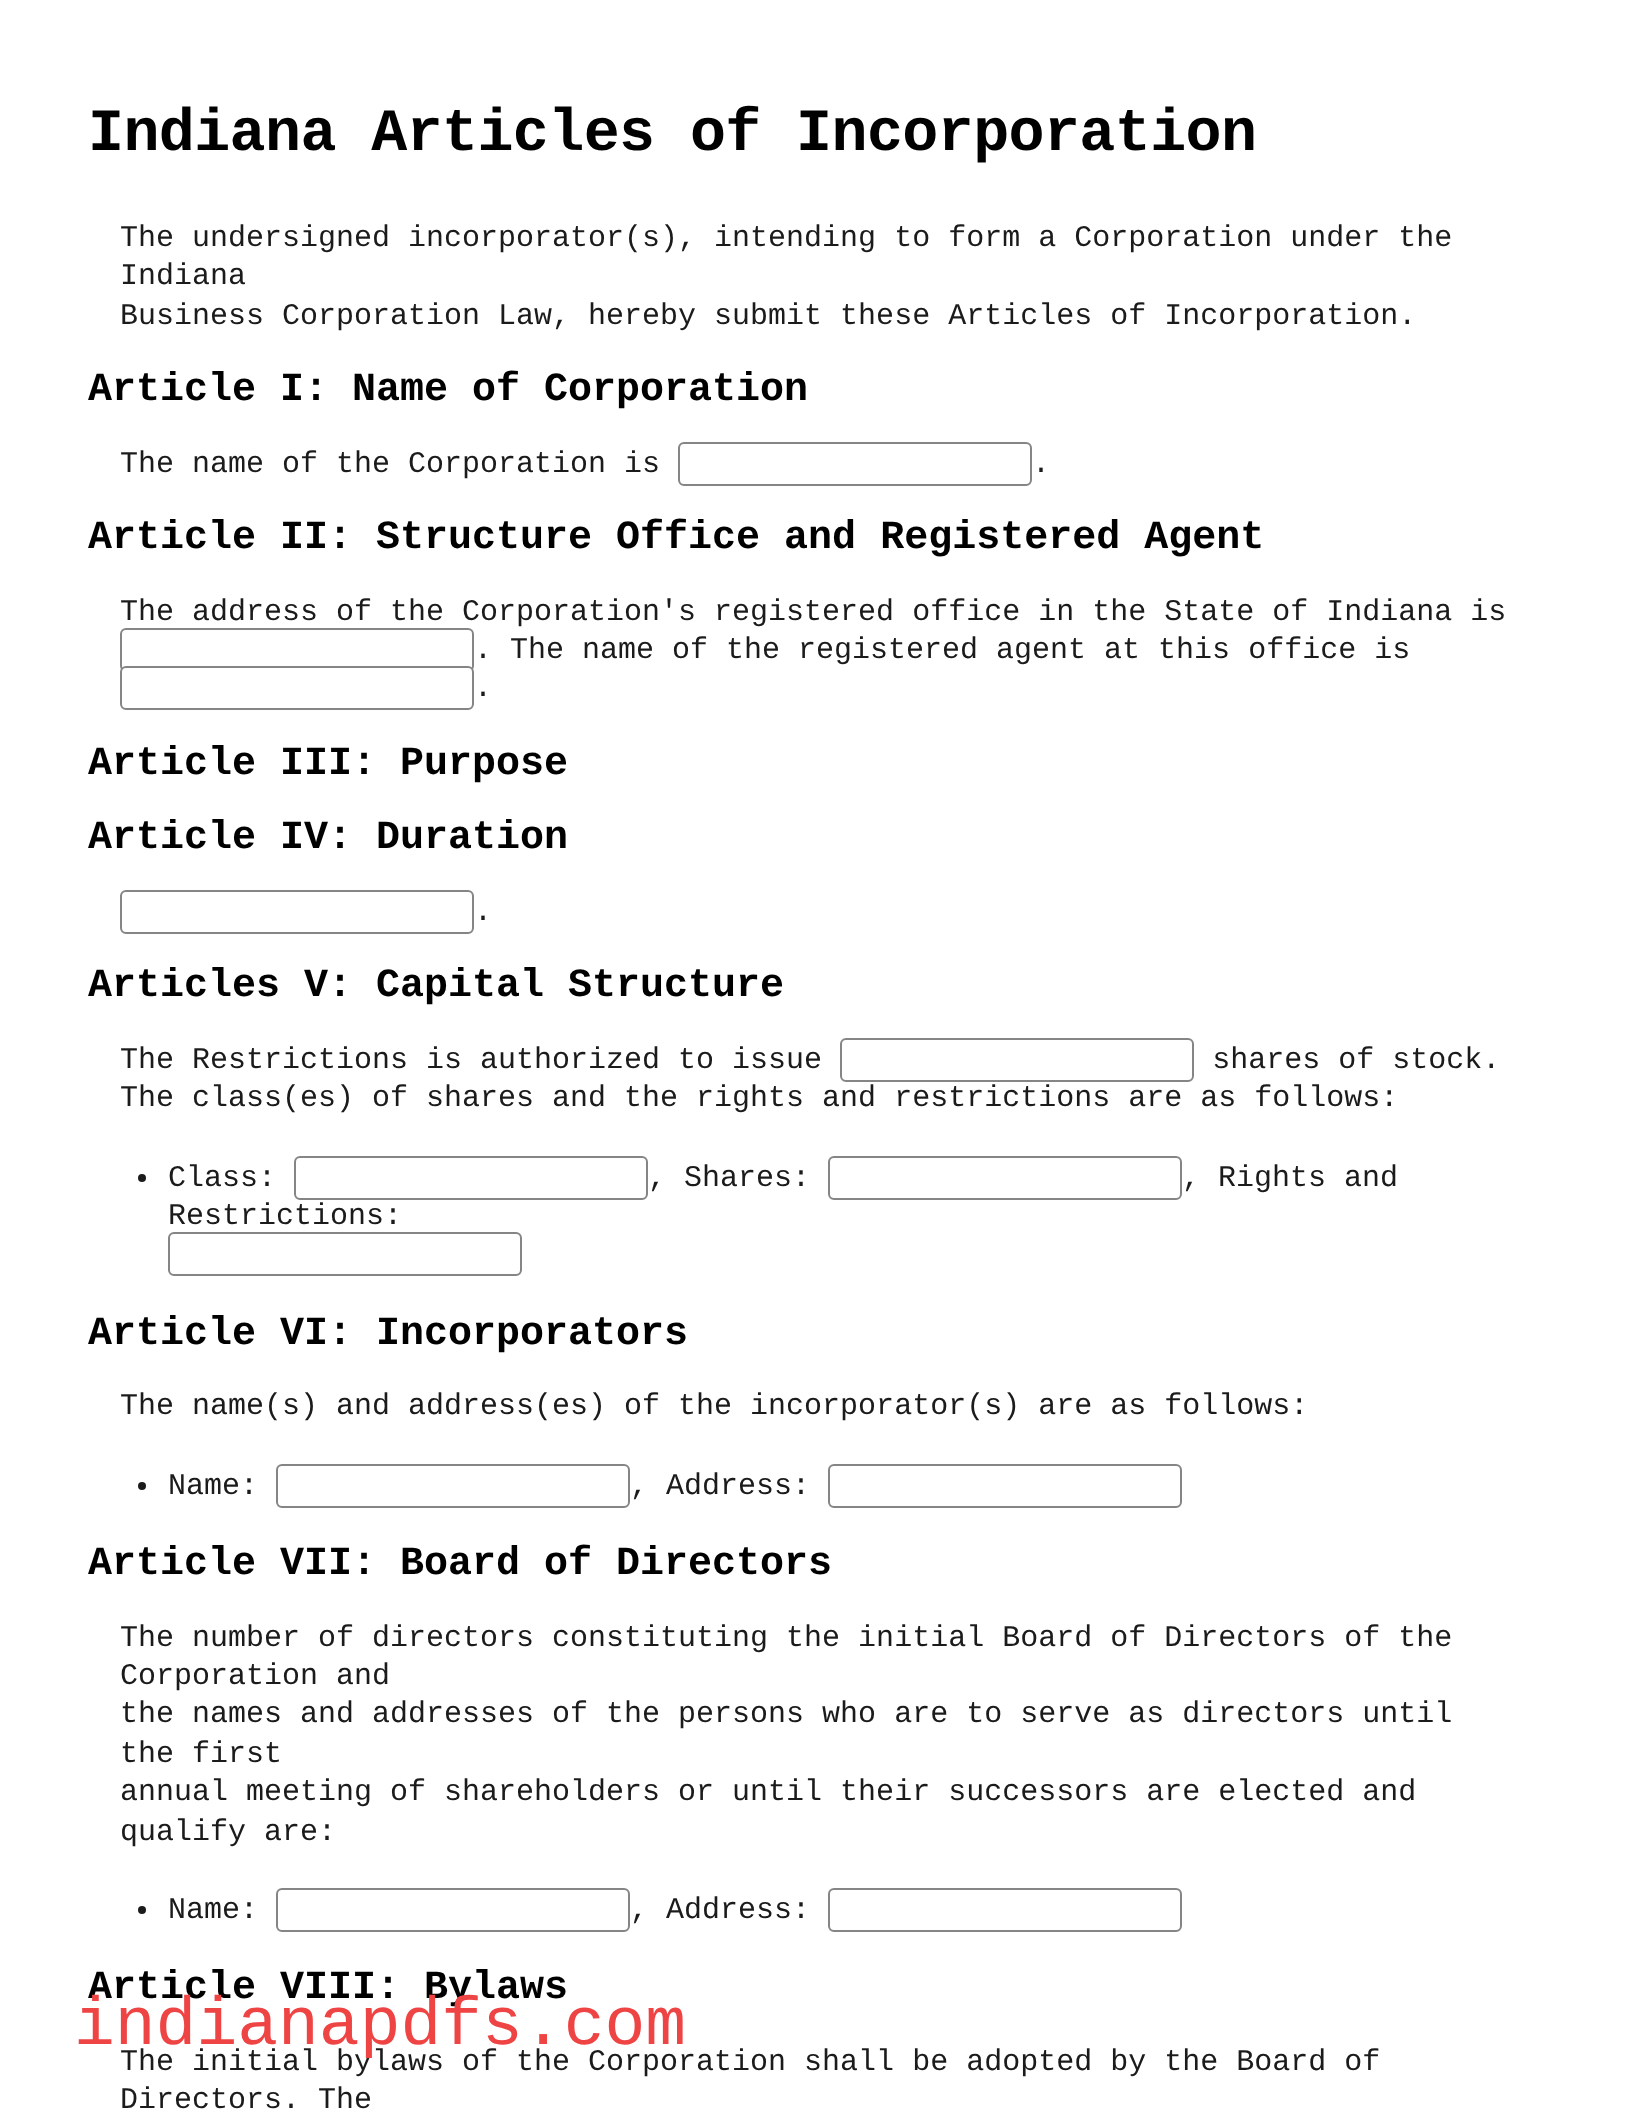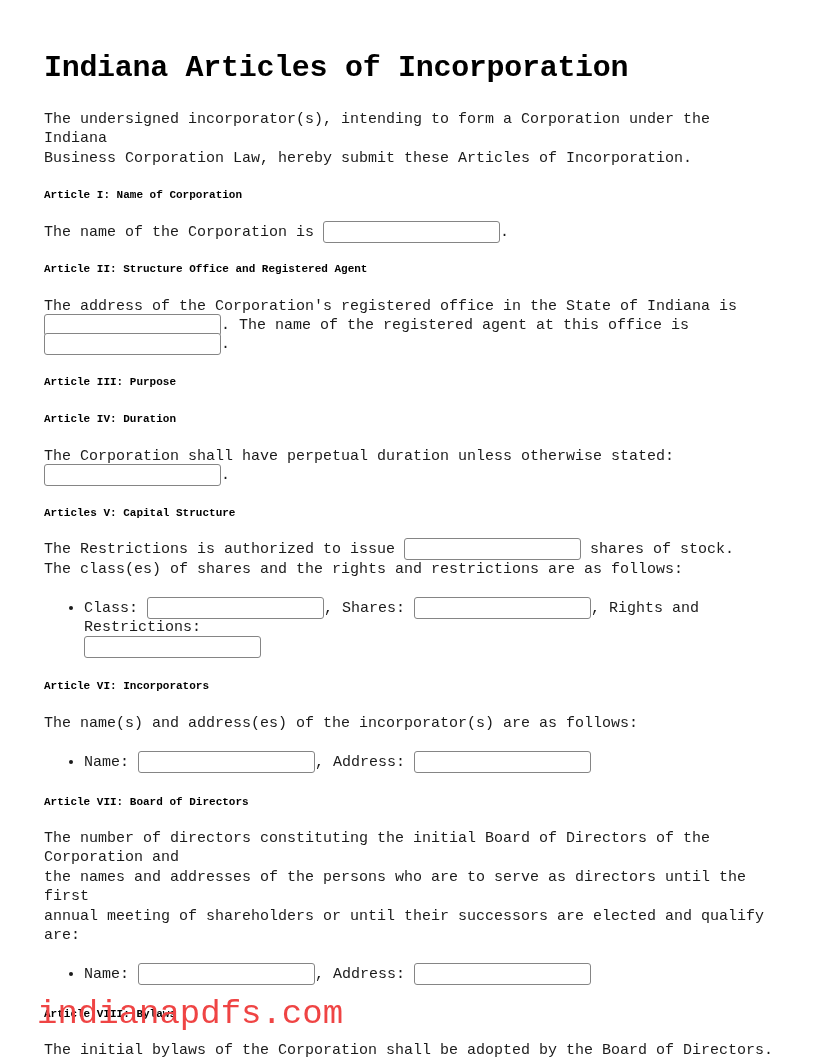--- a/index.html
+++ b/index.html
@@ -10,24 +10,24 @@
     position: relative;
     font-family: "DejaVu Sans", "Liberation Sans", sans-serif;
     color: #1b1b1b;
   }
   .page { padding: 50px 44px 0 44px; width: 730px; font-family: Liberation Mono, monospace; }
   h1 {
     font-size: 30px; line-height: 36px; margin: 0 0 24px 0;
     font-weight: bold; color: #000; letter-spacing: -0.3px;
   }
   h3 {
-    font-size: 11px; line-height: 19.5px; margin: 18px 0 15px 0;
+    font-size: 20px; line-height: 19.5px; margin: 18px 0 15px 0;
     font-weight: bold; color: #000;
   }
-  p { font-size: 15px; line-height: 19.4px; margin: 17px 0; }
+  p { font-size: 15px; line-height: 19.4px; margin: 17px 16px; }
   .t { white-space: pre-line; }
   ul { margin: 20px 0; padding-left: 40px; }
   li { font-size: 15px; line-height: 19.4px; }
   input.f {
     box-sizing: border-box;
     width: 177px; height: 22px;
     border: 1px solid #858585;
     border-radius: 3px;
     background: #fff;
     vertical-align: middle;
@@ -58,22 +58,21 @@
   <p><span class="t">The name of the Corporation is </span><input class="f" type="text" value="" style=""><span class="t">.</span></p>
 
   <h3>Article II: Structure Office and Registered Agent</h3>
   <p><span class="t">The address of the Corporation's registered office in the State of Indiana is
 </span><input class="f" type="text" value="" style=""><span class="t">. The name of the registered agent at this office is
 </span><input class="f" type="text" value="" style=""><span class="t">.</span></p>
 
   <h3>Article III: Purpose</h3>
 
   <h3>Article IV: Duration</h3>
-  <p><span class="t">The Corporation shall have perpetual duration unless otherwise stated:
-</span><input class="f" type="text" value="" style=""><span class="t">.</span></p>
+  <p><input class="f" type="text" value="" style=""><span class="t">.</span></p>
 
   <h3>Articles V: Capital Structure</h3>
   <p><span class="t">The Restrictions is authorized to issue </span><input class="f" type="text" value="" style=""><span class="t"> shares of stock.
 The class(es) of shares and the rights and restrictions are as follows:</span></p>
   <ul>
     <li><span class="t">Class: </span><input class="f" type="text" value="" style=""><span class="t">, Shares: </span><input class="f" type="text" value="" style=""><span class="t">, Rights and Restrictions:
 </span><input class="f" type="text" value="" style=""></li>
   </ul>
 
   <h3>Article VI: Incorporators</h3>

